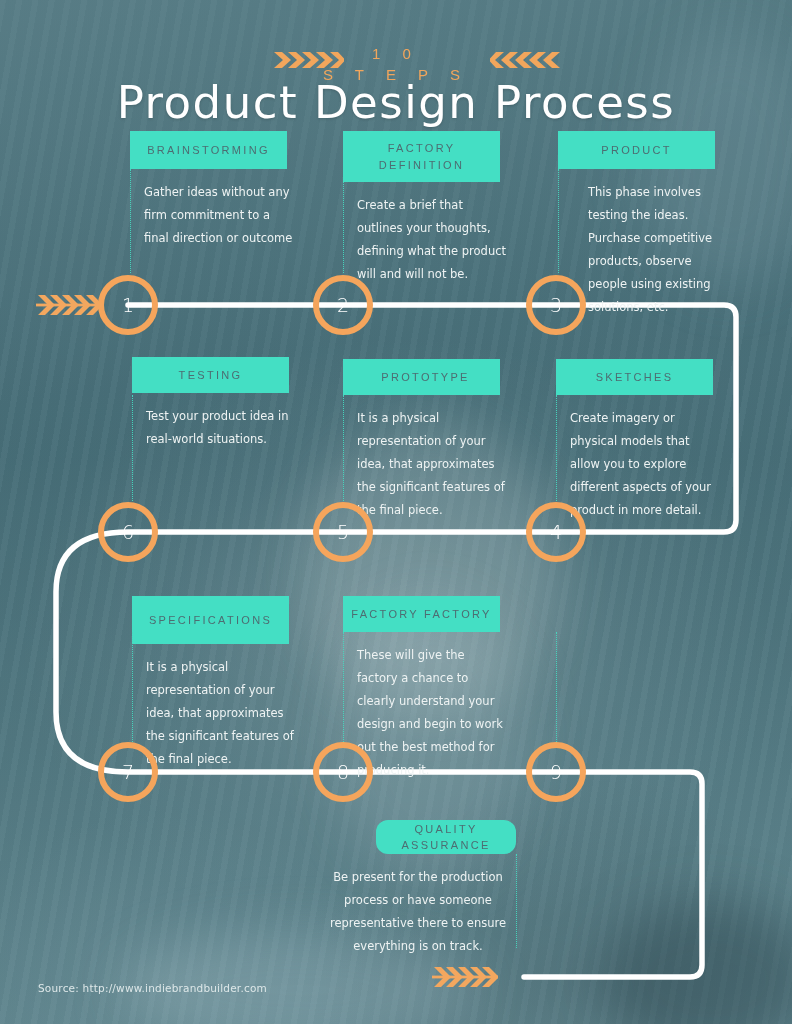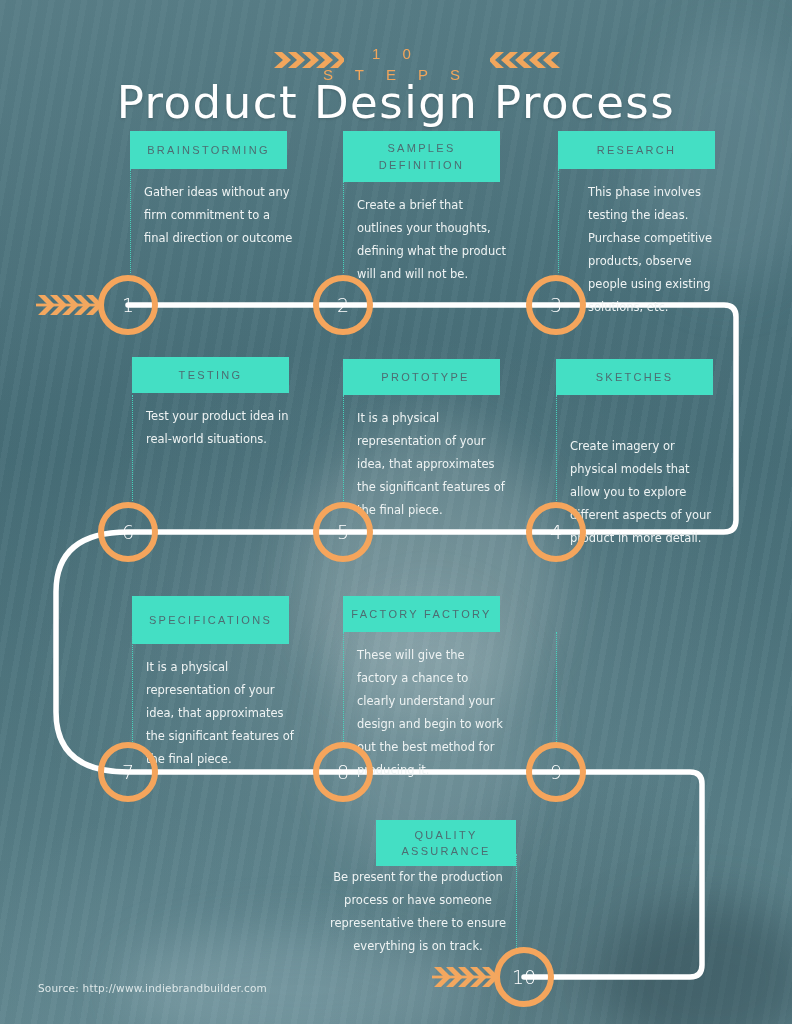--- a/index.html
+++ b/index.html
@@ -128,65 +128,65 @@
     <div class="title">Product Design Process</div>
   </div>
 
   <div class="card" style="left:130px;top:131px;width:157px;">
     <div class="card-head" style="height:38px;">BRAINSTORMING</div>
     <div class="card-body" style="padding-left:14px;width:150px;">Gather ideas without any firm commitment to a final direction or outcome</div>
   </div>
   <div class="dotline" style="left:130px;top:169px;height:104px;"></div>
 
   <div class="card" style="left:343px;top:131px;width:157px;">
-    <div class="card-head" style="height:51px;">SAMPLES DEFINITION</div>
+    <div class="card-head" style="height:51px;">FACTORY DEFINITION</div>
     <div class="card-body" style="padding-left:14px;width:150px;">Create a brief that outlines your thoughts, defining what the product will and will not be.</div>
   </div>
   <div class="dotline" style="left:343px;top:182px;height:91px;"></div>
 
   <div class="card" style="left:558px;top:131px;width:157px;">
-    <div class="card-head" style="height:38px;">RESEARCH</div>
+    <div class="card-head" style="height:38px;">PRODUCT</div>
     <div class="card-body" style="padding-left:30px;width:140px;">This phase involves testing the ideas.  Purchase competitive products, observe people using existing solutions, etc.</div>
   </div>
   <div class="dotline" style="left:558px;top:169px;height:104px;"></div>
 
   <div class="card" style="left:132px;top:357px;width:157px;">
     <div class="card-head" style="height:36px;">TESTING</div>
     <div class="card-body" style="padding-left:14px;width:150px;">Test your product idea in real-world situations.</div>
   </div>
   <div class="dotline" style="left:132px;top:395px;height:106px;"></div>
 
   <div class="card" style="left:343px;top:359px;width:157px;">
     <div class="card-head" style="height:36px;padding-left:8px;">PROTOTYPE</div>
     <div class="card-body" style="padding-left:14px;width:150px;">It is a physical representation of your idea, that approximates the significant features of the final piece.</div>
   </div>
   <div class="dotline" style="left:343px;top:395px;height:106px;"></div>
 
   <div class="card" style="left:556px;top:359px;width:157px;">
     <div class="card-head" style="height:36px;">SKETCHES</div>
-    <div class="card-body" style="padding-left:14px;width:150px;margin-top:28px;">Create imagery or physical models that allow you to explore different aspects of your product in more detail.</div>
+    <div class="card-body" style="padding-left:14px;width:150px;">Create imagery or physical models that allow you to explore different aspects of your product in more detail.</div>
   </div>
   <div class="dotline" style="left:556px;top:395px;height:106px;"></div>
 
   <div class="card" style="left:132px;top:596px;width:157px;">
     <div class="card-head" style="height:48px;">SPECIFICATIONS</div>
     <div class="card-body" style="padding-left:14px;width:150px;">It is a physical representation of your idea, that approximates the significant features of the final piece.</div>
   </div>
   <div class="dotline" style="left:132px;top:632px;height:110px;"></div>
 
   <div class="card" style="left:343px;top:596px;width:157px;">
     <div class="card-head" style="height:36px;">FACTORY FACTORY</div>
     <div class="card-body" style="padding-left:14px;width:150px;">These will give the factory a chance to clearly understand your design and begin to work out the best method for producing it.</div>
   </div>
   <div class="dotline" style="left:343px;top:632px;height:110px;"></div>
 
   <div class="dotline" style="left:556px;top:632px;height:110px;"></div>
 
   <div class="card" style="left:376px;top:820px;width:140px;">
-    <div class="card-head" style="height:46px;">QUALITY ASSURANCE</div>
+    <div class="card-head" style="height:34px;border-radius:12px;">QUALITY ASSURANCE</div>
     <div class="card-body" style="position:absolute;left:-56px;top:34px;width:196px;padding-right:14px;text-align:center;">Be present for the production process or have someone representative there to ensure everything is on track.</div>
   </div>
   <div class="dotline" style="left:516px;top:854px;height:94px;"></div>
 
   <div class="circ" style="left:98px;top:275px;">
       <span>1</span>
     </div>
   <div class="circ" style="left:313px;top:275px;">
       <span>2</span>
     </div>
@@ -207,23 +207,20 @@
   <div class="circ" style="left:98px;top:742px;">
       <span>7</span>
     </div>
   <div class="circ" style="left:313px;top:742px;">
       <span>8</span>
     </div>
   <div class="circ" style="left:526px;top:742px;">
       <span>9</span>
     </div>
 
-  <div class="circ" style="left:494px;top:947px;">
-      <span>10</span>
-    </div>
 
   <svg class="arrow-mark" style="left:36px;top:289px;" width="66" height="32" viewBox="0 0 66 32">
     <g fill="#f3a75f">
       <rect x="0" y="14.6" width="66" height="2.8"></rect>
       <polygon points="2,6 9,6 19,16 9,26 2,26 12,16"></polygon>
       <polygon points="14,6 21,6 31,16 21,26 14,26 24,16"></polygon>
       <polygon points="26,6 33,6 43,16 33,26 26,26 36,16"></polygon>
       <polygon points="38,6 45,6 55,16 45,26 38,26 48,16"></polygon>
       <polygon points="50,6 57,6 66,15 66,17 57,26 50,26 60,16"></polygon>
     </g>

